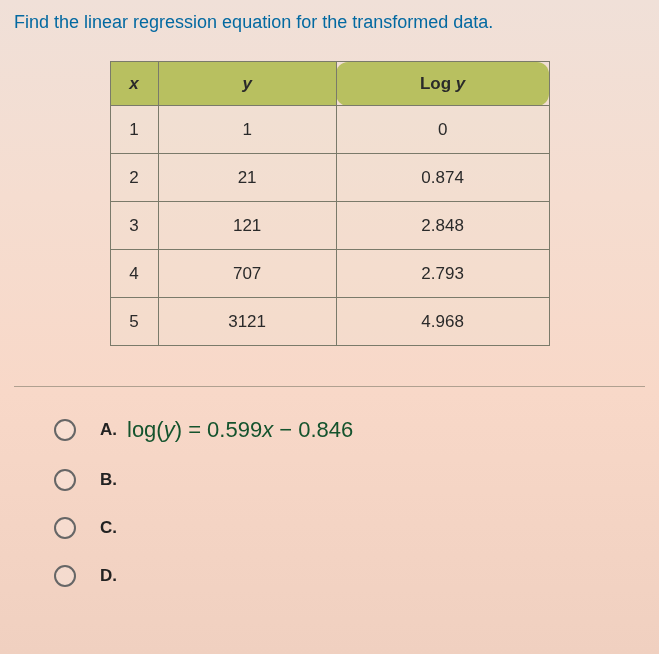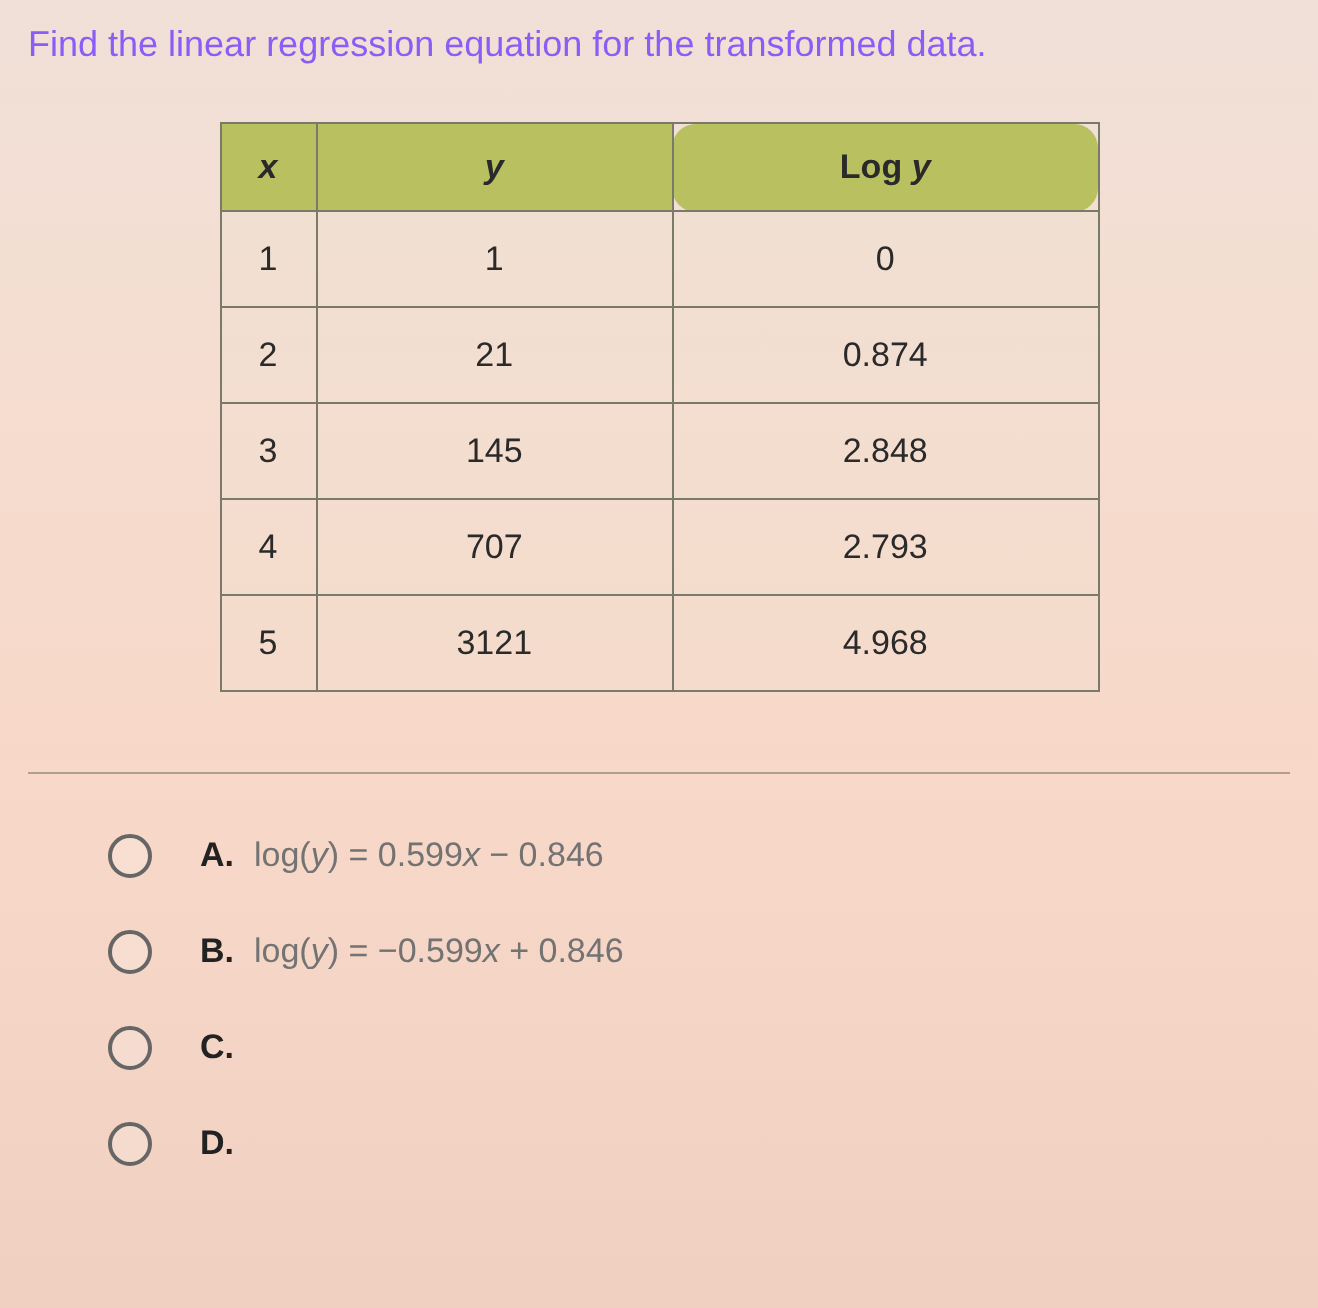--- a/index.html
+++ b/index.html
@@ -12,21 +12,21 @@
       height: 654px;
       background: linear-gradient(180deg, #f0e0d8 0%, #f5ddd0 30%, #f8d8c8 60%, #f0d0c0 100%);
       font-family: Arial, Helvetica, sans-serif;
       color: #333;
       padding: 12px 14px;
       position: relative;
       overflow: hidden;
     }
     .question {
       font-size: 18px;
-      color: #8b5cf6;
+      color: #0369a1;
       margin-bottom: 28px;
       font-weight: 400;
     }
     .table-wrap {
       display: flex;
       justify-content: center;
       margin-bottom: 40px;
     }
     table {
       border-collapse: collapse;
@@ -76,22 +76,22 @@
       flex-shrink: 0;
       background: rgba(255,255,255,0.2);
     }
     .opt-letter {
       font-weight: bold;
       font-size: 17px;
       margin-right: 10px;
       color: #222;
     }
     .opt-text {
-      font-size: 17px;
-      color: #737373;
+      font-size: 22px;
+      color: #14532d;
     }
     .opt-text .ital {
       font-style: italic;
     }
   </style>
 </head>
 <body>
 
 <div class="question">Find the linear regression equation for the transformed data.</div>
 
@@ -110,21 +110,21 @@
         <td>1</td>
         <td>0</td>
       </tr>
       <tr>
         <td>2</td>
         <td>21</td>
         <td>0.874</td>
       </tr>
       <tr>
         <td>3</td>
-        <td>145</td>
+        <td>121</td>
         <td>2.848</td>
       </tr>
       <tr>
         <td>4</td>
         <td>707</td>
         <td>2.793</td>
       </tr>
       <tr>
         <td>5</td>
         <td>3121</td>
@@ -140,21 +140,20 @@
 
   <div class="option">
     <div class="radio"></div>
     <span class="opt-letter">A.</span>
     <span class="opt-text"><span>log(</span><span class="ital">y</span><span>) = 0.599</span><span class="ital">x</span><span> − 0.846</span></span>
   </div>
 
   <div class="option">
     <div class="radio"></div>
     <span class="opt-letter">B.</span>
-    <span class="opt-text"><span>log(</span><span class="ital">y</span><span>) = −0.599</span><span class="ital">x</span><span> + 0.846</span></span>
   </div>
 
   <div class="option">
     <div class="radio"></div>
     <span class="opt-letter">C.</span>
   </div>
 
   <div class="option">
     <div class="radio"></div>
     <span class="opt-letter">D.</span>

